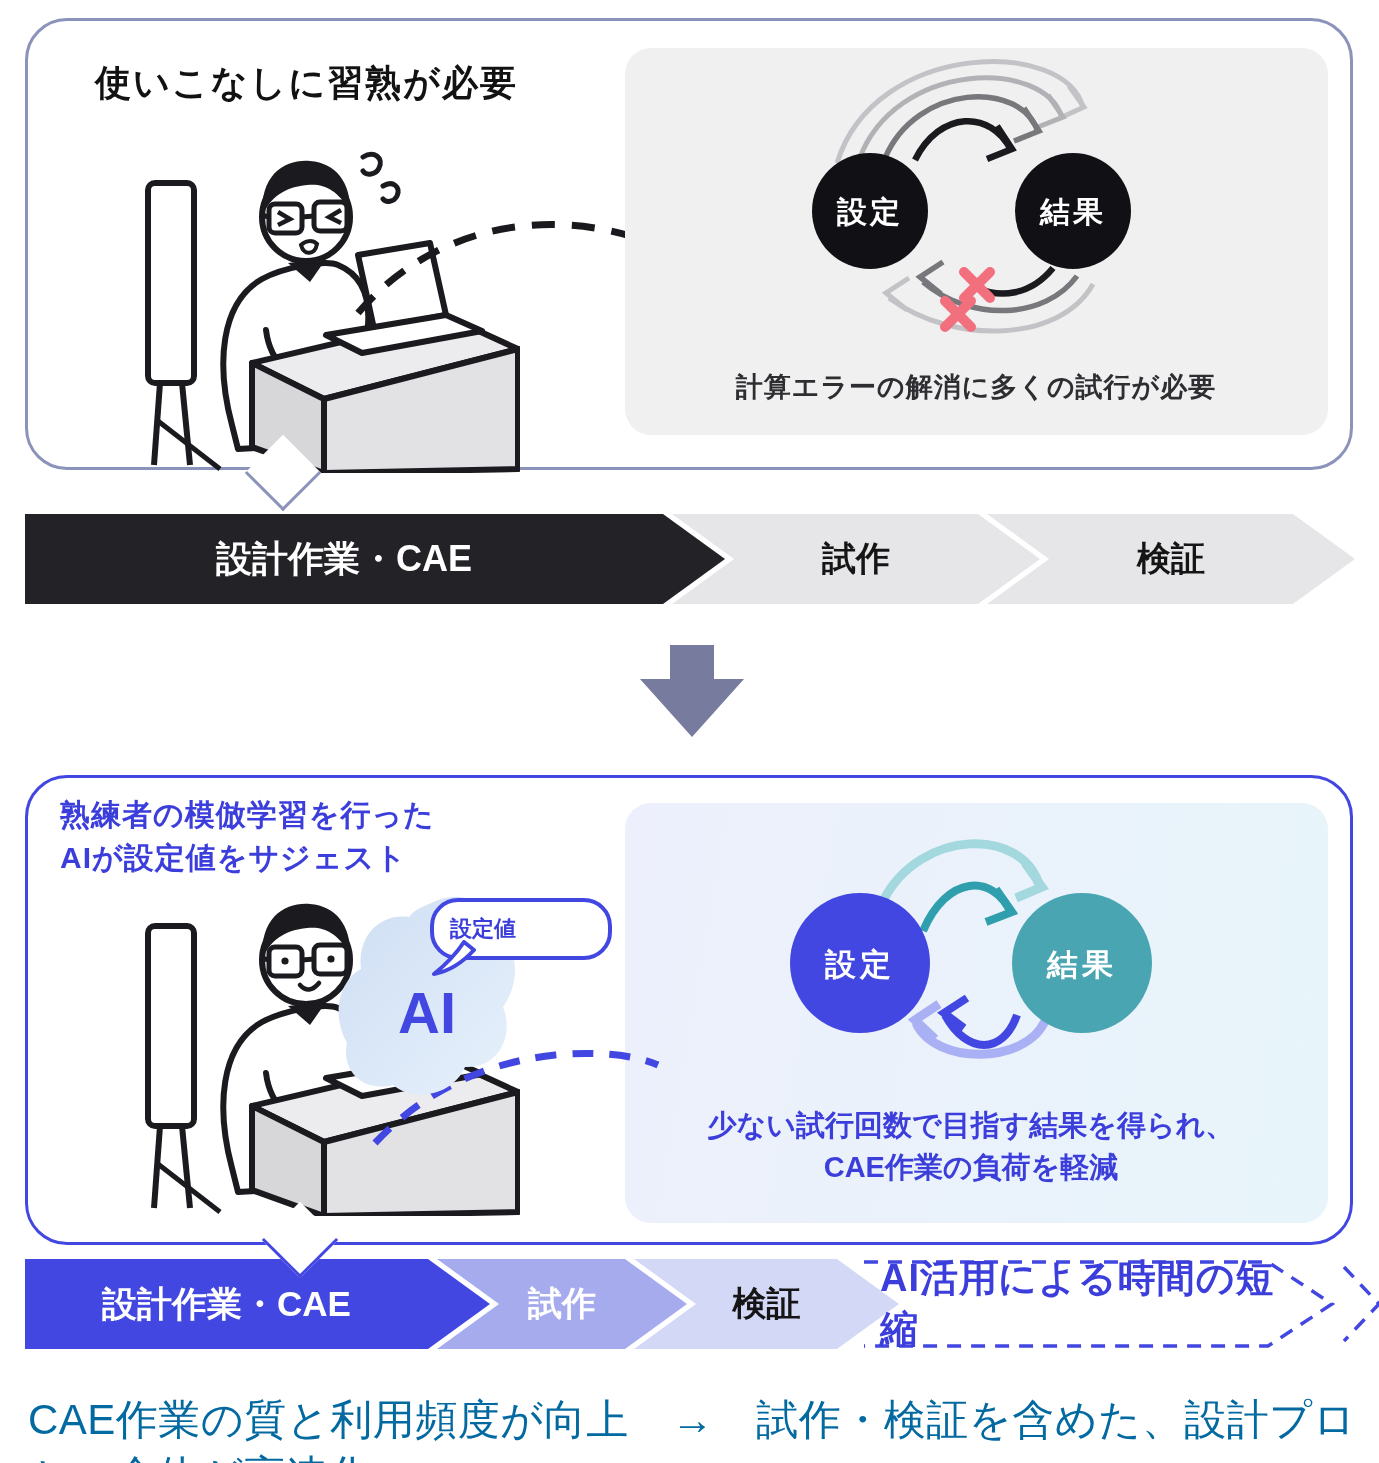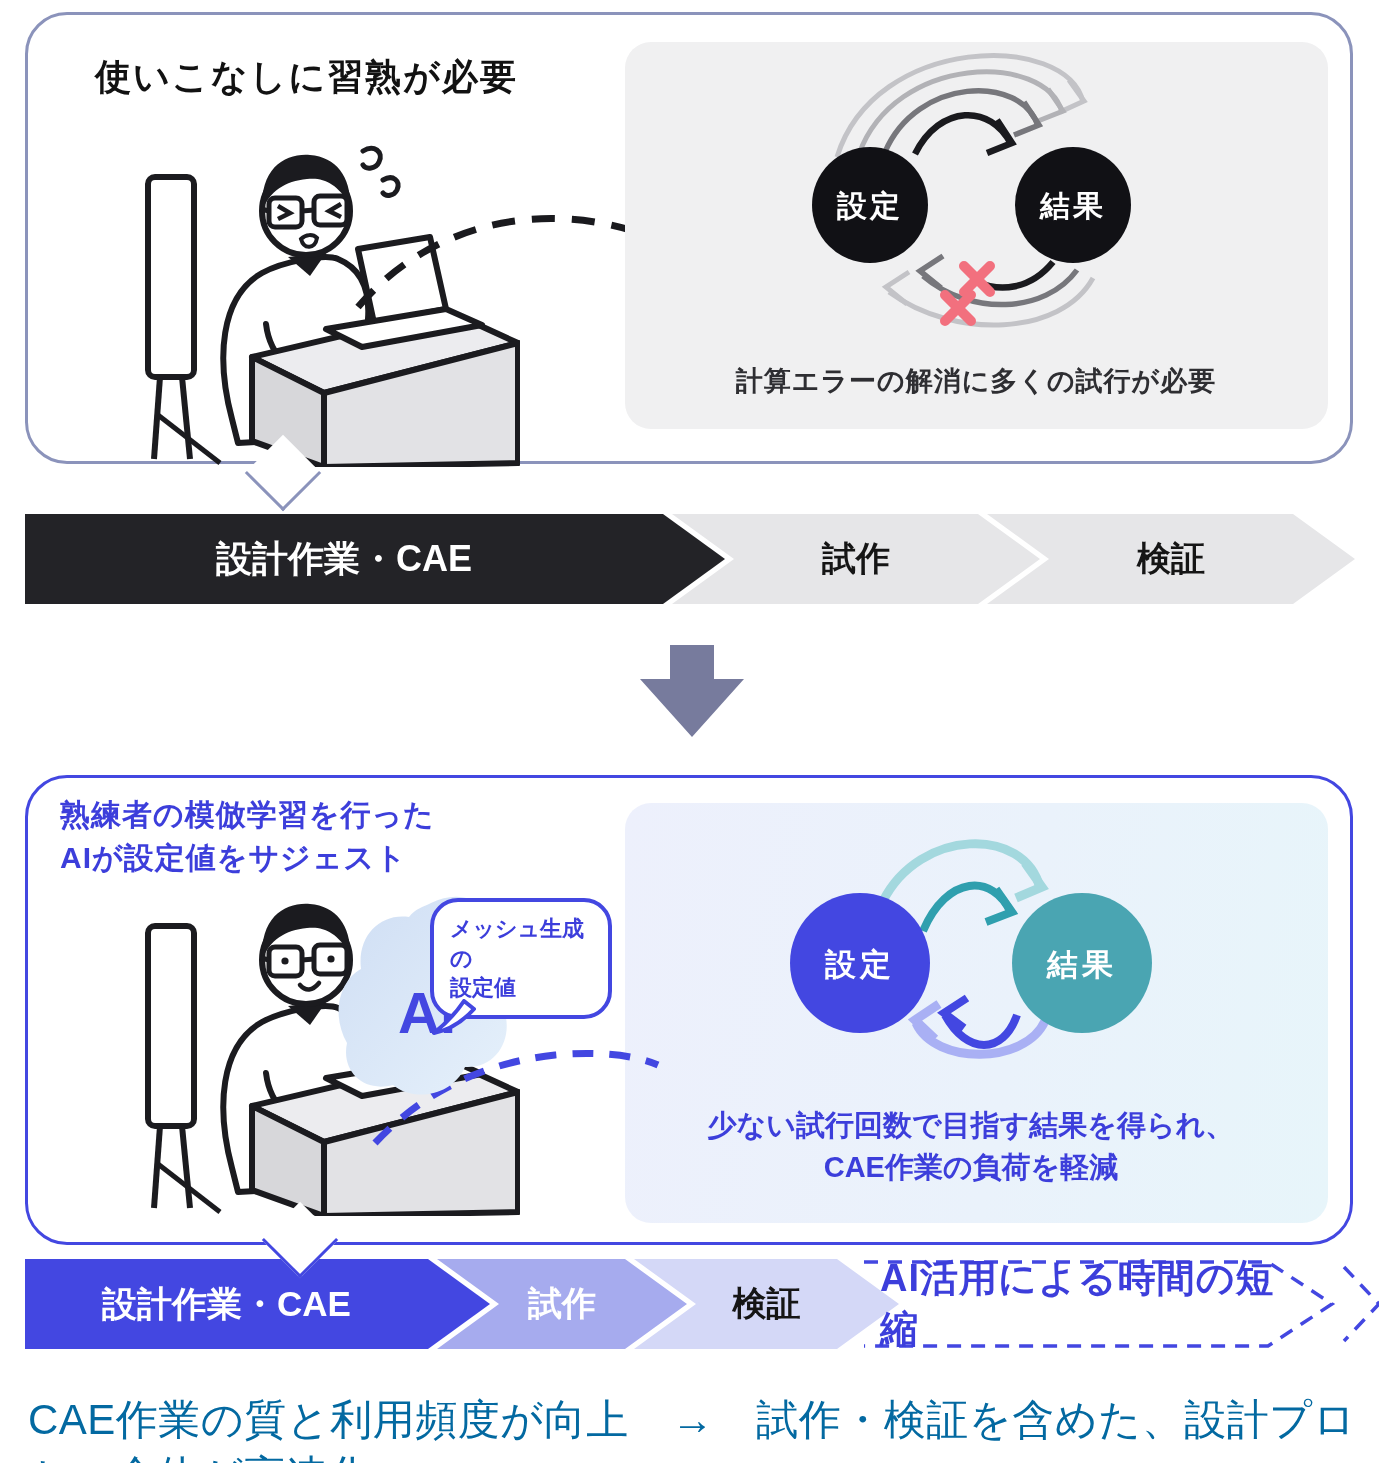--- a/index.html
+++ b/index.html
@@ -7,21 +7,21 @@
     --slate-arrow:#777b9d; --pink-x:#f2707e; --bar-dark:#232327;
     --bar-gray:#e6e6e8; --lavender-mid:#a6abee; --lavender-light:#d4d8f7;
     --panel1-border:#8b93bb; --gray-box-bg:#f0f0f1;
   }
   *{margin:0;padding:0;box-sizing:border-box;}
   html,body{width:1379px;height:1463px;}
   body{position:relative;background:#fff;font-family:"Liberation Sans","DejaVu Sans",sans-serif;overflow:hidden;}
   .abs{position:absolute;}
   
   .panel{position:absolute;left:25px;width:1328px;background:#fff;border-radius:42px;}
-  #panel1{top:12px;height:452px;border:3px solid var(--panel1-border);text-align:right;}
+  #panel1{top:18px;height:452px;border:3px solid var(--panel1-border);text-align:right;}
   #panel2{top:775px;height:470px;border:3px solid var(--accent-blue);}
   .pointer{position:absolute;width:54px;height:54px;background:#fff;transform:rotate(45deg);z-index:6;}
   #pointer1{left:256px;top:446px;border-right:3px solid var(--panel1-border);border-bottom:3px solid var(--panel1-border);}
   #pointer2{left:273px;top:1213px;border-right:3px solid var(--accent-blue);border-bottom:3px solid var(--accent-blue);}
   
   .h1{position:absolute;left:67px;top:38px;font-size:36px;font-weight:700;color:#121212;letter-spacing:2px;}
   .h2{position:absolute;left:32px;top:16px;width:540px;text-align:left;font-size:30px;font-weight:700;
       color:var(--accent-text);line-height:1.42;letter-spacing:1px;}
   
   .cyclebox1{position:absolute;left:597px;top:27px;width:703px;height:387px;background:var(--gray-box-bg);border-radius:26px;}
@@ -184,21 +184,20 @@
       <linearGradient id="blobg" x1="0" y1="0" x2="1" y2="1">
         <stop offset="0" stop-color="#cfdef4"></stop>
           <stop offset="1" stop-color="#e6f1fb"></stop>
       </linearGradient>
     </defs>
     <path d="M96 18 C 128 2 158 18 162 50 C 186 64 184 100 168 122 C 180 152 162 184 130 182 C 118 210 80 218 58 200 C 28 208 6 186 12 158 C -4 130 4 96 26 84 C 22 52 44 28 74 32 C 80 24 88 22 96 18 Z" fill="url(#blobg)"></path>
     <text x="92" y="148" text-anchor="middle" font-size="58" font-weight="bold" style="fill:var(--accent-blue)">AI</text>
   </svg>
 
   <div class="bubble">
-    <div>メッシュ生成の</div>
     <div>設定値</div>
     <svg class="tail" width="48" height="40" viewBox="0 0 48 40">
       <path d="M34 2 C 26 14 14 26 4 34 C 20 31 34 21 44 10 Z" fill="#fff" style="stroke:var(--accent-blue)" stroke-width="4" stroke-linejoin="round"></path>
     </svg>
   </div>
 
   <svg class="abs" style="left:322px;top:247px;z-index:1;" width="315" height="130" viewBox="0 0 315 130">
     <path d="M25 118 C 70 70 130 38 205 30 C 248 26 285 30 308 40" fill="none" style="stroke:var(--accent-blue)" stroke-width="7" stroke-dasharray="21 16"></path>
   </svg>
 

